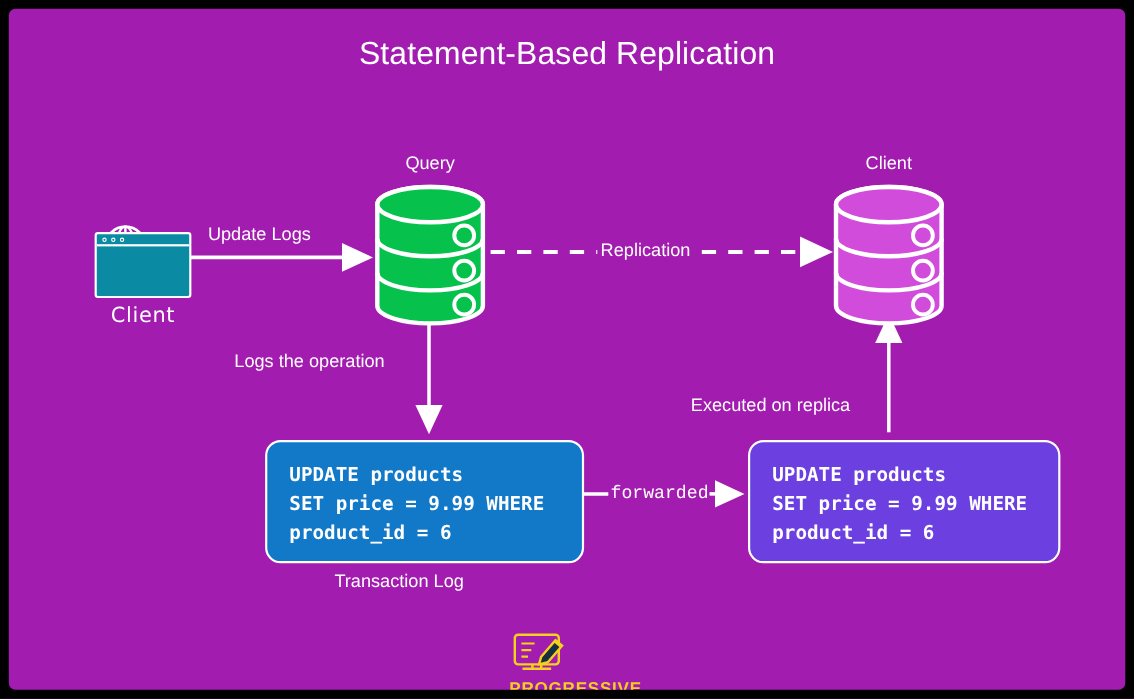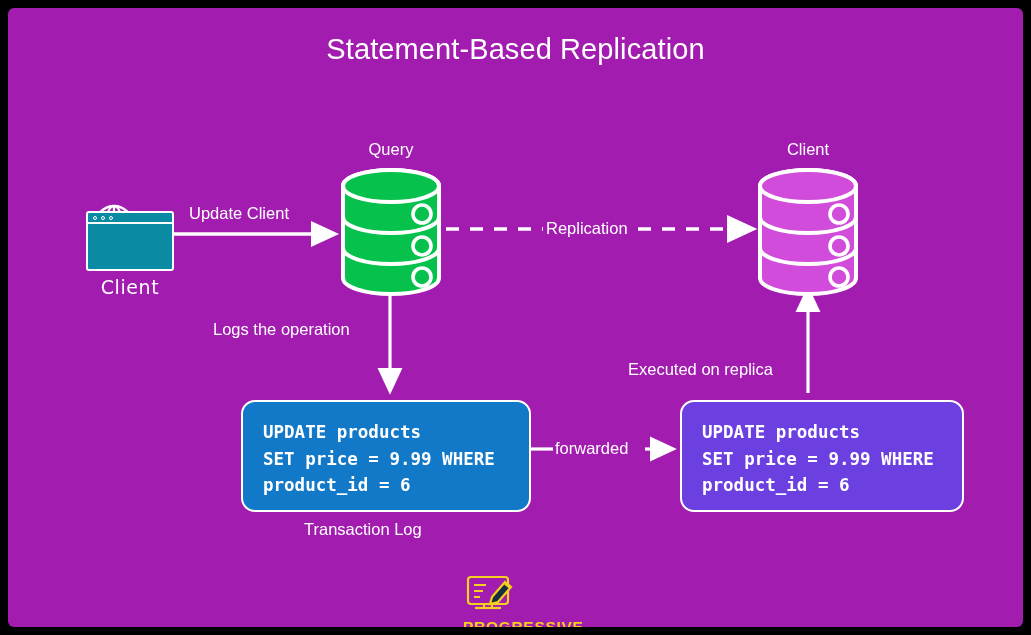--- a/index.html
+++ b/index.html
@@ -212,29 +212,29 @@
           <span class="browser-dot bd2"></span>
           <span class="browser-dot bd3"></span>
         </div>
       </div>
     </div>
     <div class="client-label">Client</div>
 
     <div class="db-label node-title abs" style="left:323px; top:132px;">Query</div>
     <div class="db-label node-title abs" style="left:740px; top:132px;">Client</div>
 
-    <div class="lbl abs" style="left:181px; top:196px;">Update Client</div>
+    <div class="lbl abs" style="left:181px; top:196px;">Update Logs</div>
 
     <div class="lbl abs" style="left:538px; top:211px;">Replication</div>
 
     <div class="lbl abs" style="left:205px; top:312px;">Logs the operation</div>
 
     <div class="lbl abs" style="left:620px; top:312px;margin-top:40px;">Executed on replica</div>
 
-    <div class="lbl abs" style="left:547px; top:431px;">forwarded</div>
+    <div class="lbl abs" style="left:547px; top:431px;font-family:Liberation Mono, monospace;">forwarded</div>
 
     <div id="sql-leader" class="sqlbox">UPDATE products
 SET price = 9.99 WHERE
 product_id = 6</div>
 
     <div id="sql-replica" class="sqlbox">UPDATE products
 SET price = 9.99 WHERE
 product_id = 6</div>
 
     <div class="lbl abs" style="left:296px; top:512px;">Transaction Log</div>

